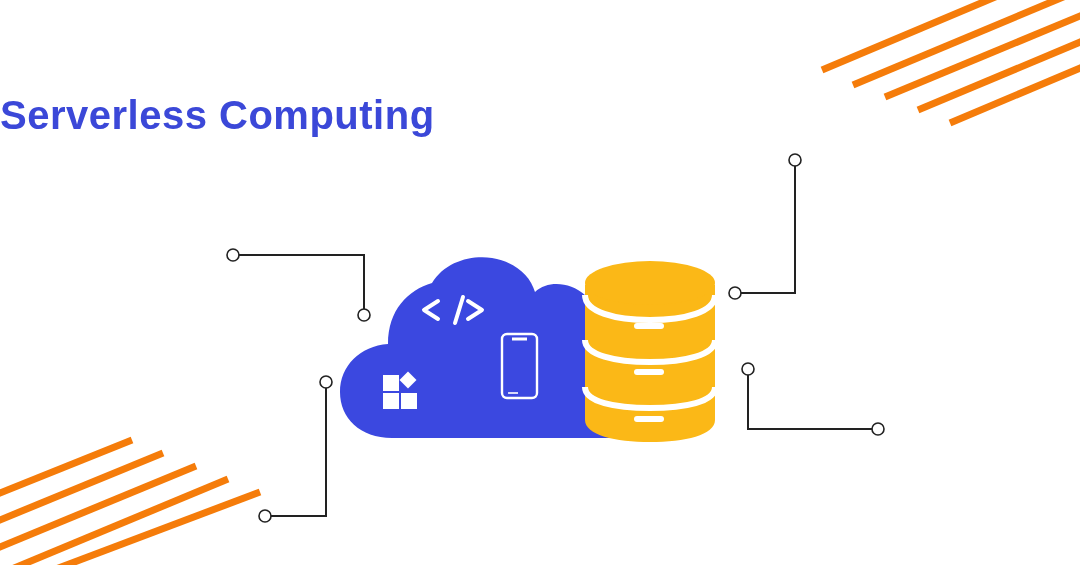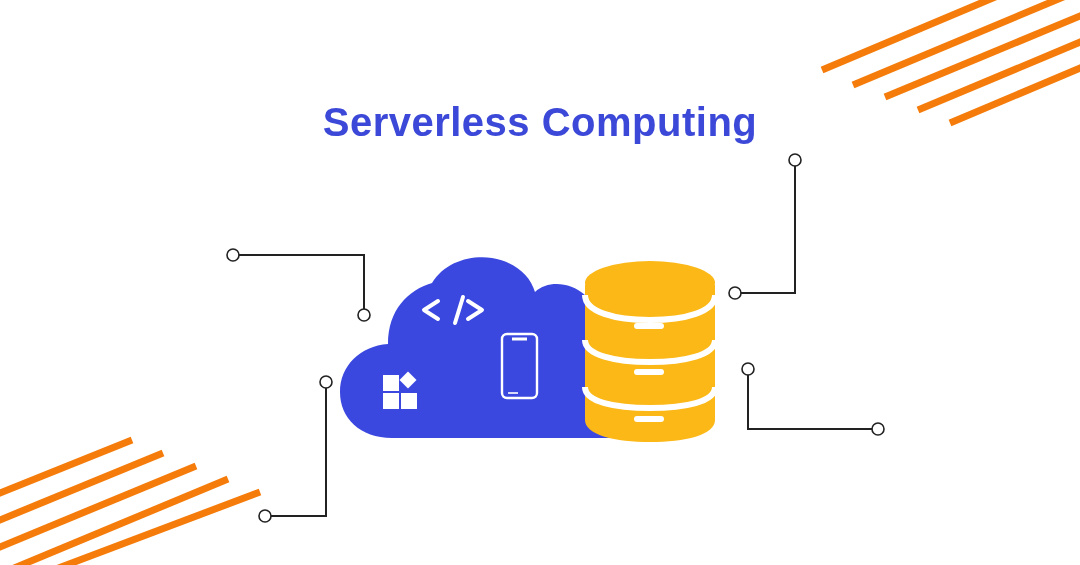--- a/index.html
+++ b/index.html
@@ -1,17 +1,17 @@
 <!DOCTYPE html>
 <html><head>
 <meta charset="utf-8">
 <style>
   html, body { margin: 0; padding: 0; }
   body { width: 1080px; height: 565px; background: #ffffff; position: relative; overflow: hidden; font-family: "Liberation Sans", sans-serif; }
-  .title { position: absolute; left: 0; width: 1080px; top: 100px; text-align: center; font-size: 40px; font-weight: bold; letter-spacing: 0.5px; }
+  .title { position: absolute; left: 0; width: 1080px; top: 93px; text-align: left; font-size: 40px; font-weight: bold; letter-spacing: 0.5px; }
   svg.scene { position: absolute; left: 0; top: 0; }
 </style>
 </head>
 <body>
 
 <svg class="scene" width="1080" height="565" viewBox="0 0 1080 565">
 
   <g stroke="#f57c0a" stroke-width="7" stroke-linecap="butt">
     <line x1="822" y1="70" x2="1000" y2="-5"></line>
     <line x1="853" y1="85" x2="1080" y2="-10"></line>

